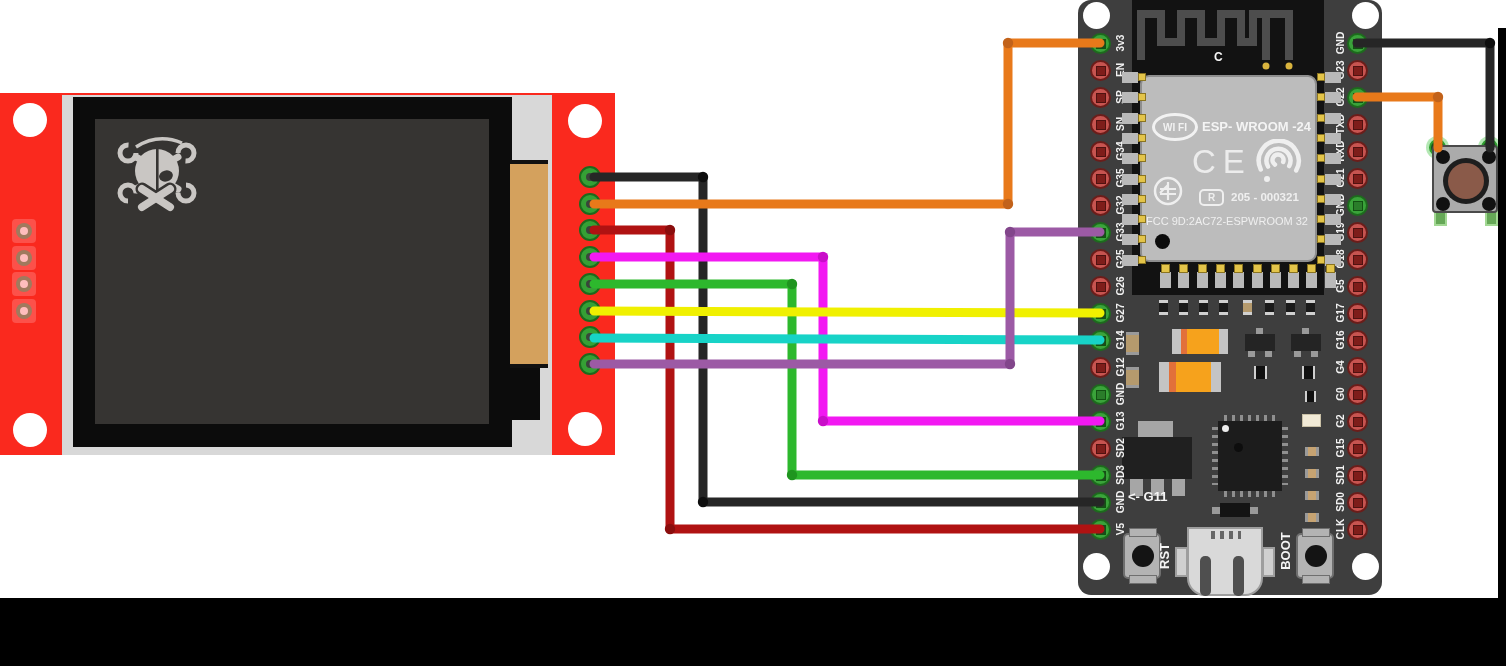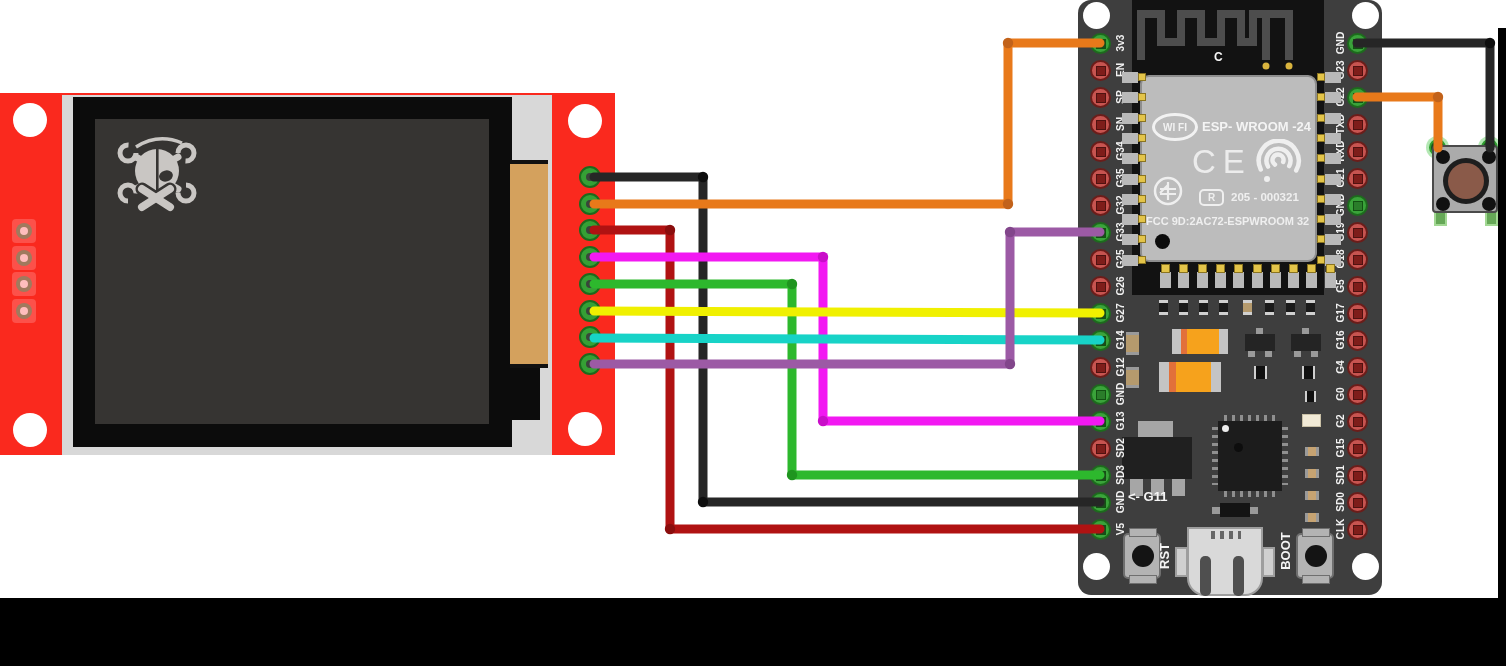--- a/index.html
+++ b/index.html
@@ -25,21 +25,21 @@
 
   
   #esp{position:absolute;left:1078px;top:0;width:304px;height:595px;background:#3e3e3e;border-radius:13px;}
   .blackzone{position:absolute;left:54px;top:0;width:192px;height:295px;background:#121212;}
   .shield{position:absolute;left:62px;top:75px;width:177px;height:187px;background:#bcbcbc;border:2px solid #8e8e8e;border-radius:9px;}
   .shield .wifi-el{position:absolute;left:10px;top:36px;width:46px;height:28px;border:3px solid #f2f2f2;border-radius:50%;color:#f2f2f2;font-size:10px;font-weight:bold;text-align:center;line-height:23px;letter-spacing:0;}
   .shield .brand{position:absolute;left:60px;top:42px;color:#f4f4f4;font-size:13px;font-weight:bold;white-space:nowrap;}
   .shield .ce{position:absolute;left:50px;top:58px;color:#ececec;font-size:33px;font-weight:normal;letter-spacing:7px;margin-top:8px;}
   .shield .rbox{position:absolute;left:57px;top:112px;width:25px;height:17px;border:2px solid #efefef;border-radius:5px;color:#efefef;font-size:10px;font-weight:bold;text-align:center;line-height:13px;}
   .shield .cert{position:absolute;left:89px;top:114px;color:#efefef;font-size:11.5px;font-weight:bold;white-space:nowrap;}
-  .shield .fcc{position:absolute;left:4px;top:138px;color:#efefef;font-size:11px;font-weight:bold;white-space:nowrap;}
+  .shield .fcc{position:absolute;left:4px;top:138px;color:#efefef;font-size:11px;font-weight:normal;white-space:nowrap;}
   .shield .dot{position:absolute;left:13px;top:157px;width:15px;height:15px;border-radius:50%;background:#0c0c0c;}
   .gold{position:absolute;background:#e3c44a;border:1px solid #8a7420;}
   .gpad{position:absolute;background:#b9b9b9;}
   .silk{position:absolute;color:#f5f5f5;font-weight:bold;white-space:nowrap;}
   .pin{position:absolute;width:21px;height:21px;border-radius:50%;}
   .pin i{position:absolute;left:4.5px;top:4.5px;width:10px;height:10px;display:block;}
   .pin.red{background:#c75450;border:2px solid #6b1d1a;}
   .pin.red i{background:#7e1d1a;border:1px solid #4f1210;}
   .pin.green{background:#3aa33a;border:2px solid #1d6b1d;}
   .pin.green i{background:#2a7d2a;border:1px solid #135113;}

